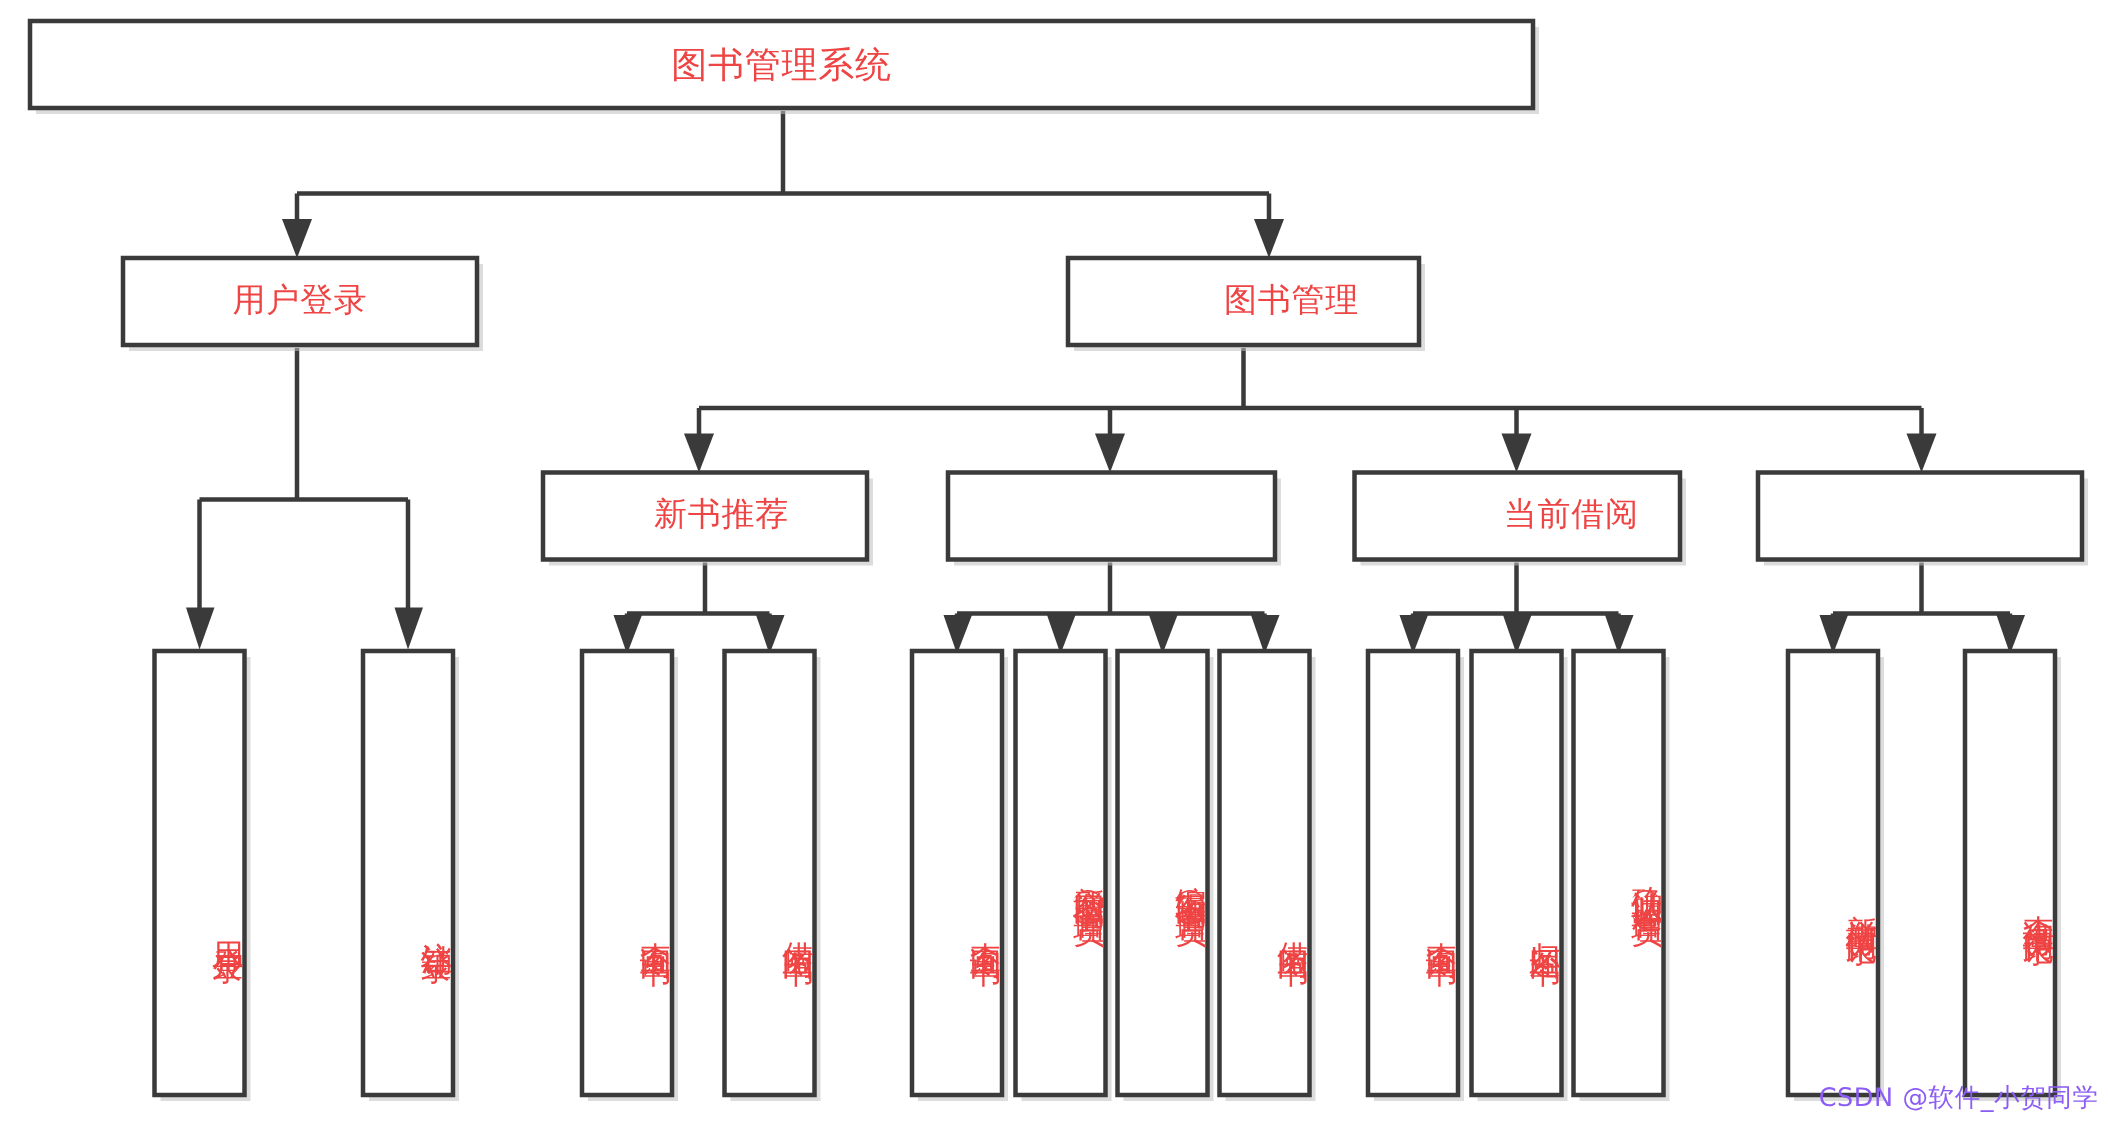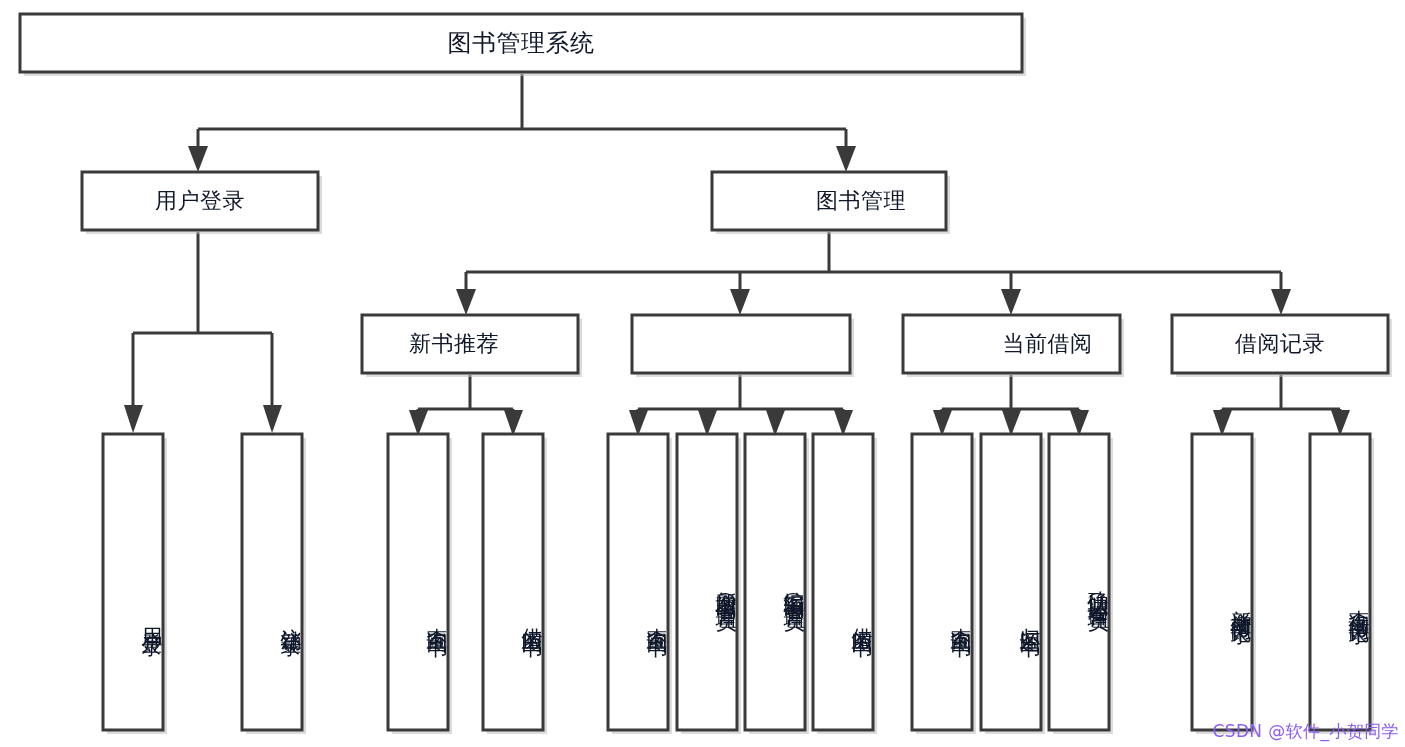--- a/index.html
+++ b/index.html
@@ -43,21 +43,21 @@
   }
   .arrow-head {
     fill: #3a3a3a;
     stroke: none;
   }
   .node-label {
     position: absolute;
     display: flex;
     align-items: center;
     justify-content: center;
-    color: #0f172a;
+    color: #ef4444;
     font-family: "DejaVu Sans", "Liberation Sans", sans-serif;
     font-size: 22px;
     line-height: 1.1;
     letter-spacing: 0.5px;
     pointer-events: none;
     white-space: nowrap;
   }
   .node-label.horiz {
     writing-mode: horizontal-tb;
   }
@@ -250,23 +250,22 @@
       <rect class="node-box" x="1310" y="434" width="60" height="296"></rect>
     </g>
 
   </svg>
 
   <div class="node-label horiz" style="left:20px; top:14px; width:1002px; height:58px; font-size:24px;">图书管理系统</div>
 
   <div class="node-label horiz" style="left:82px; top:172px; width:236px; height:58px;">用户登录</div>
   <div class="node-label horiz" style="left:712px; top:172px; width:234px; height:58px;padding-left:32px;">图书管理</div>
 
-  <div class="node-label horiz" style="left:362px; top:315px; width:184px; height:58px;">新书推荐</div>
+  <div class="node-label horiz" style="left:362px; top:315px; width:184px; height:58px;padding-left:27px;">新书推荐</div>
   <div class="node-label horiz" style="left:903px; top:315px; width:217px; height:58px;margin-left:36px;">当前借阅</div>
-  <div class="node-label horiz" style="left:1172px; top:315px; width:216px; height:58px;">借阅记录</div>
 
   <div class="node-label vert" style="left:103px; top:434px; width:60px; height:296px; padding-top:70px;">用户登录</div>
   <div class="node-label vert" style="left:242px; top:434px; width:60px; height:296px; padding-top:70px;">注销登录</div>
 
   <div class="node-label vert" style="left:388px; top:434px; width:60px; height:296px; padding-top:70px;">查询图书</div>
   <div class="node-label vert" style="left:483px; top:434px; width:60px; height:296px; padding-top:70px;">借阅图书</div>
 
   <div class="node-label vert" style="left:608px; top:434px; width:60px; height:296px; padding-top:70px;">查询图书</div>
   <div class="node-label vert" style="left:677px; top:434px; width:60px; height:296px; padding-top:10px;">新增图书（管理员）</div>
   <div class="node-label vert" style="left:745px; top:434px; width:60px; height:296px; padding-top:10px;">编辑图书（管理员）</div>

